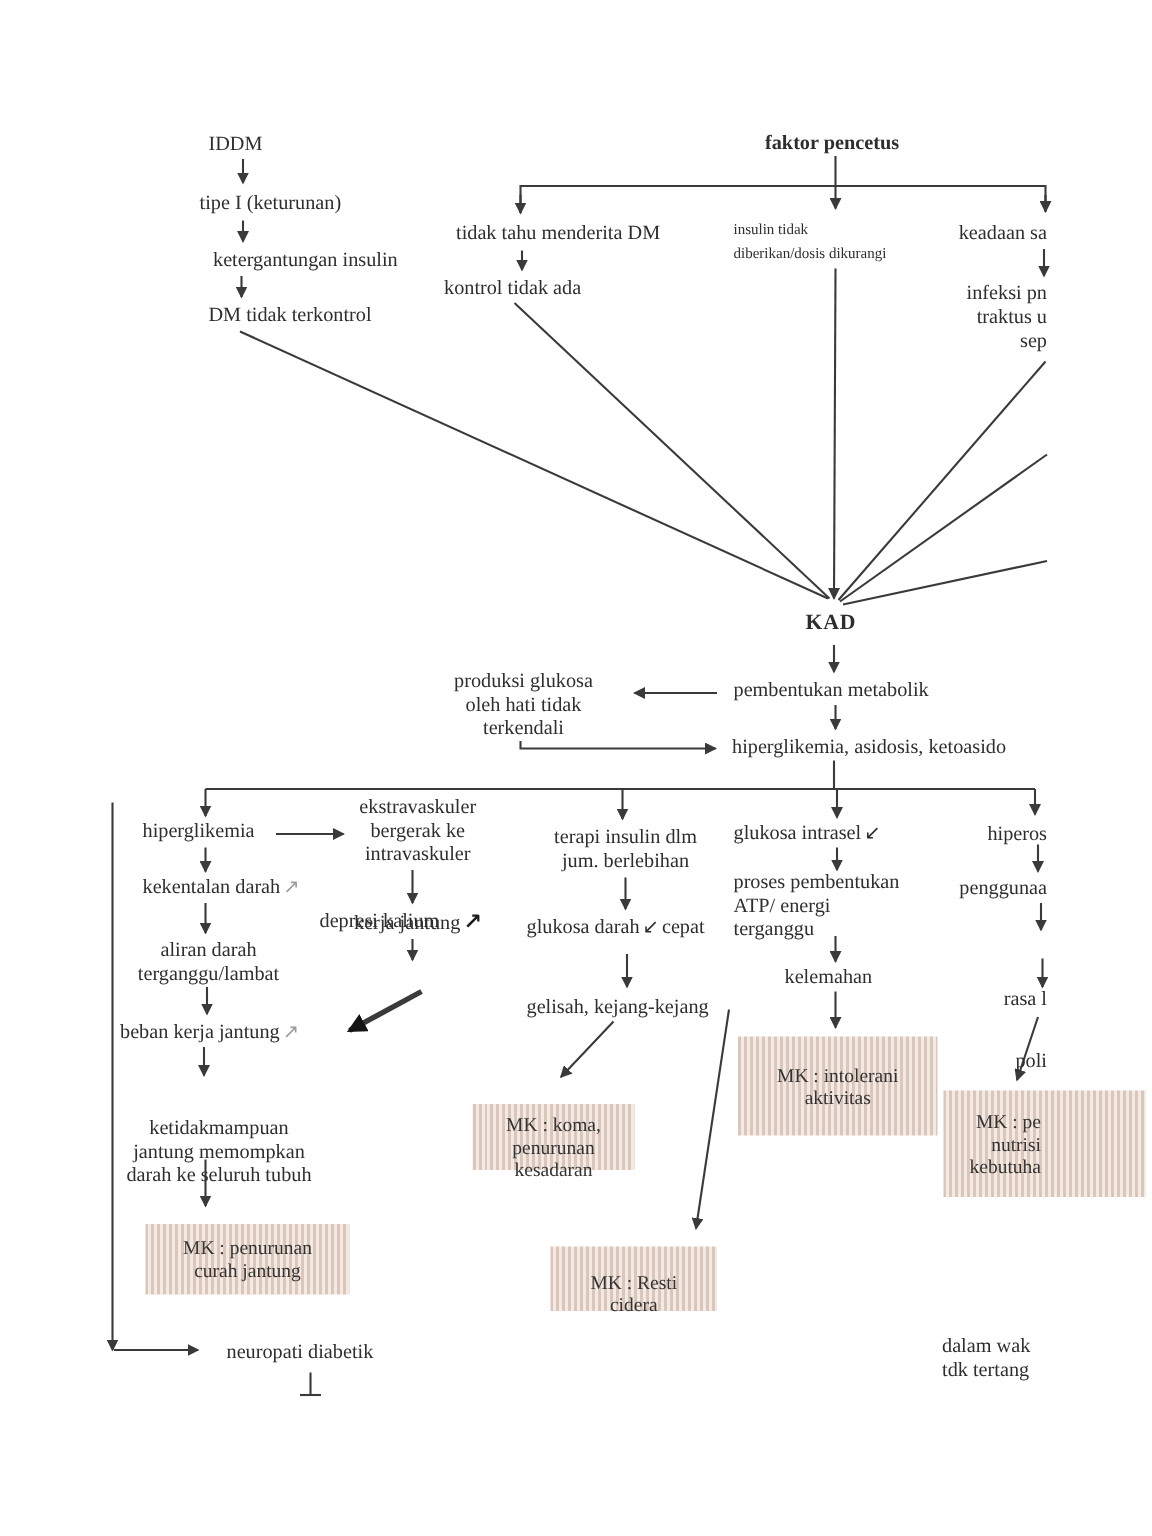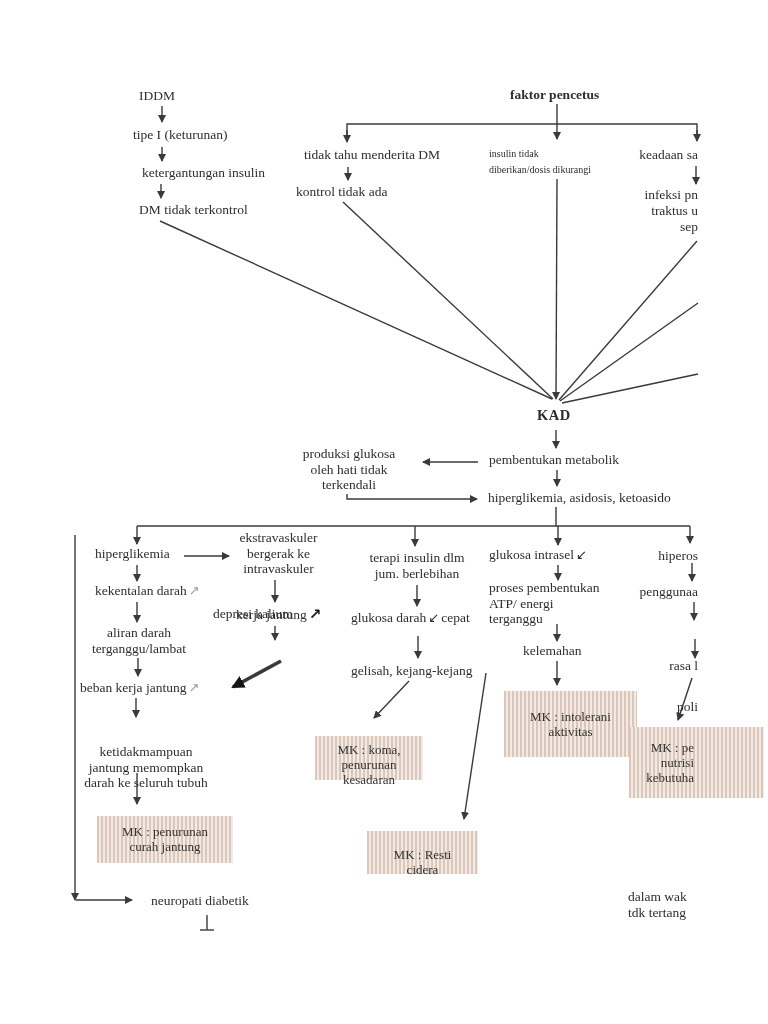--- a/index.html
+++ b/index.html
@@ -164,21 +164,21 @@
   <div class="n rgt nowrap" style="right:70px;top:548px;">hiperos</div>
   <div class="n rgt nowrap" style="right:70px;top:584px;">penggunaa</div>
   <div class="n rgt nowrap" style="right:70px;top:617px;margin-top:41px;">rasa l</div>
   <div class="n rgt nowrap" style="right:70px;top:651px;margin-top:48px;">poli</div>
 
   <div class="mkbox ctr" style="left:97px;top:816px;width:136px;height:47px;padding-top:8px;box-sizing:border-box;">MK : penurunan
 curah jantung</div>
   <div class="mkbox ctr" style="left:315px;top:736px;width:108px;height:44px;padding-top:6px;box-sizing:border-box;">MK : koma,
 penurunan
 kesadaran</div>
-  <div class="mkbox ctr" style="left:492px;top:691px;width:133px;height:66px;padding-top:18px;box-sizing:border-box;margin-left:12px;">MK : intolerani
+  <div class="mkbox ctr" style="left:492px;top:691px;width:133px;height:66px;padding-top:18px;box-sizing:border-box;">MK : intolerani
 aktivitas</div>
   <div class="mkbox ctr" style="left:367px;top:831px;width:111px;height:43px;padding-top:16px;box-sizing:border-box;">MK :  Resti
 cidera</div>
   <div class="mkbox" style="left:629px;top:727px;width:135px;height:71px;box-sizing:border-box;">
     <div class="rgt" style="position:absolute;top:13px;right:70px;white-space:pre-line;">MK : pe
 nutrisi
 kebutuha</div>
   </div>
 
   <div class="n nowrap" style="left:151px;top:893px;">neuropati diabetik</div>

